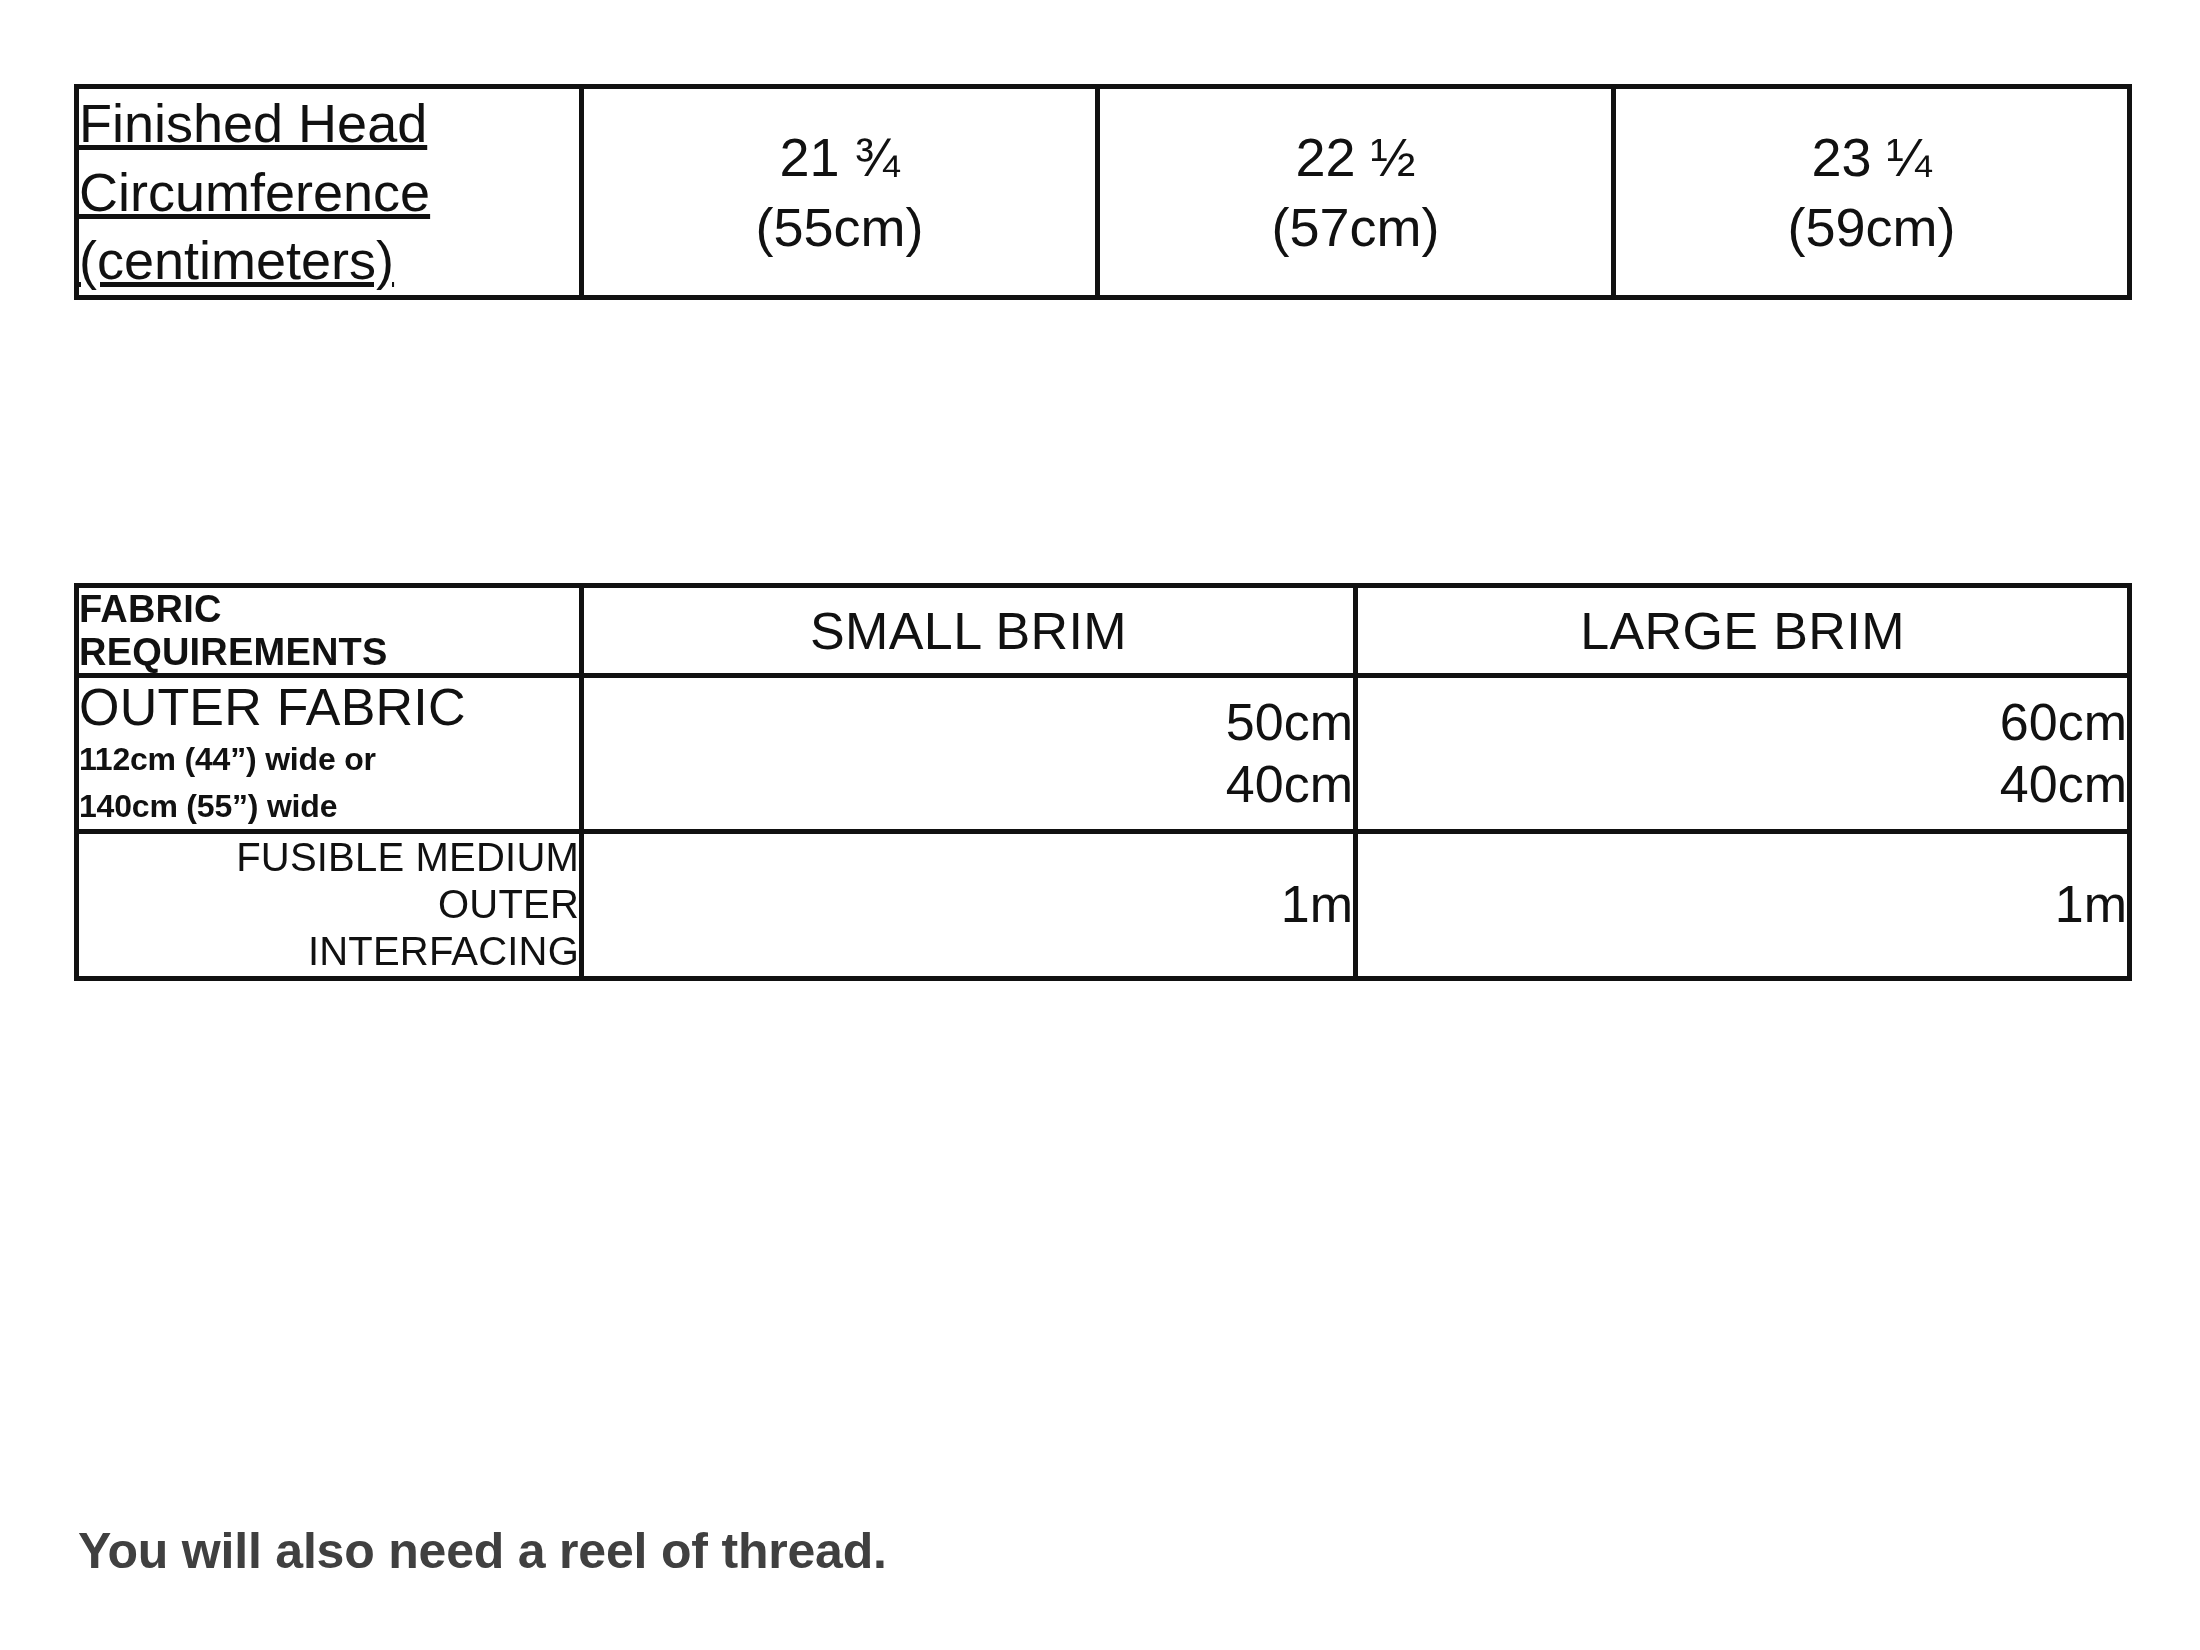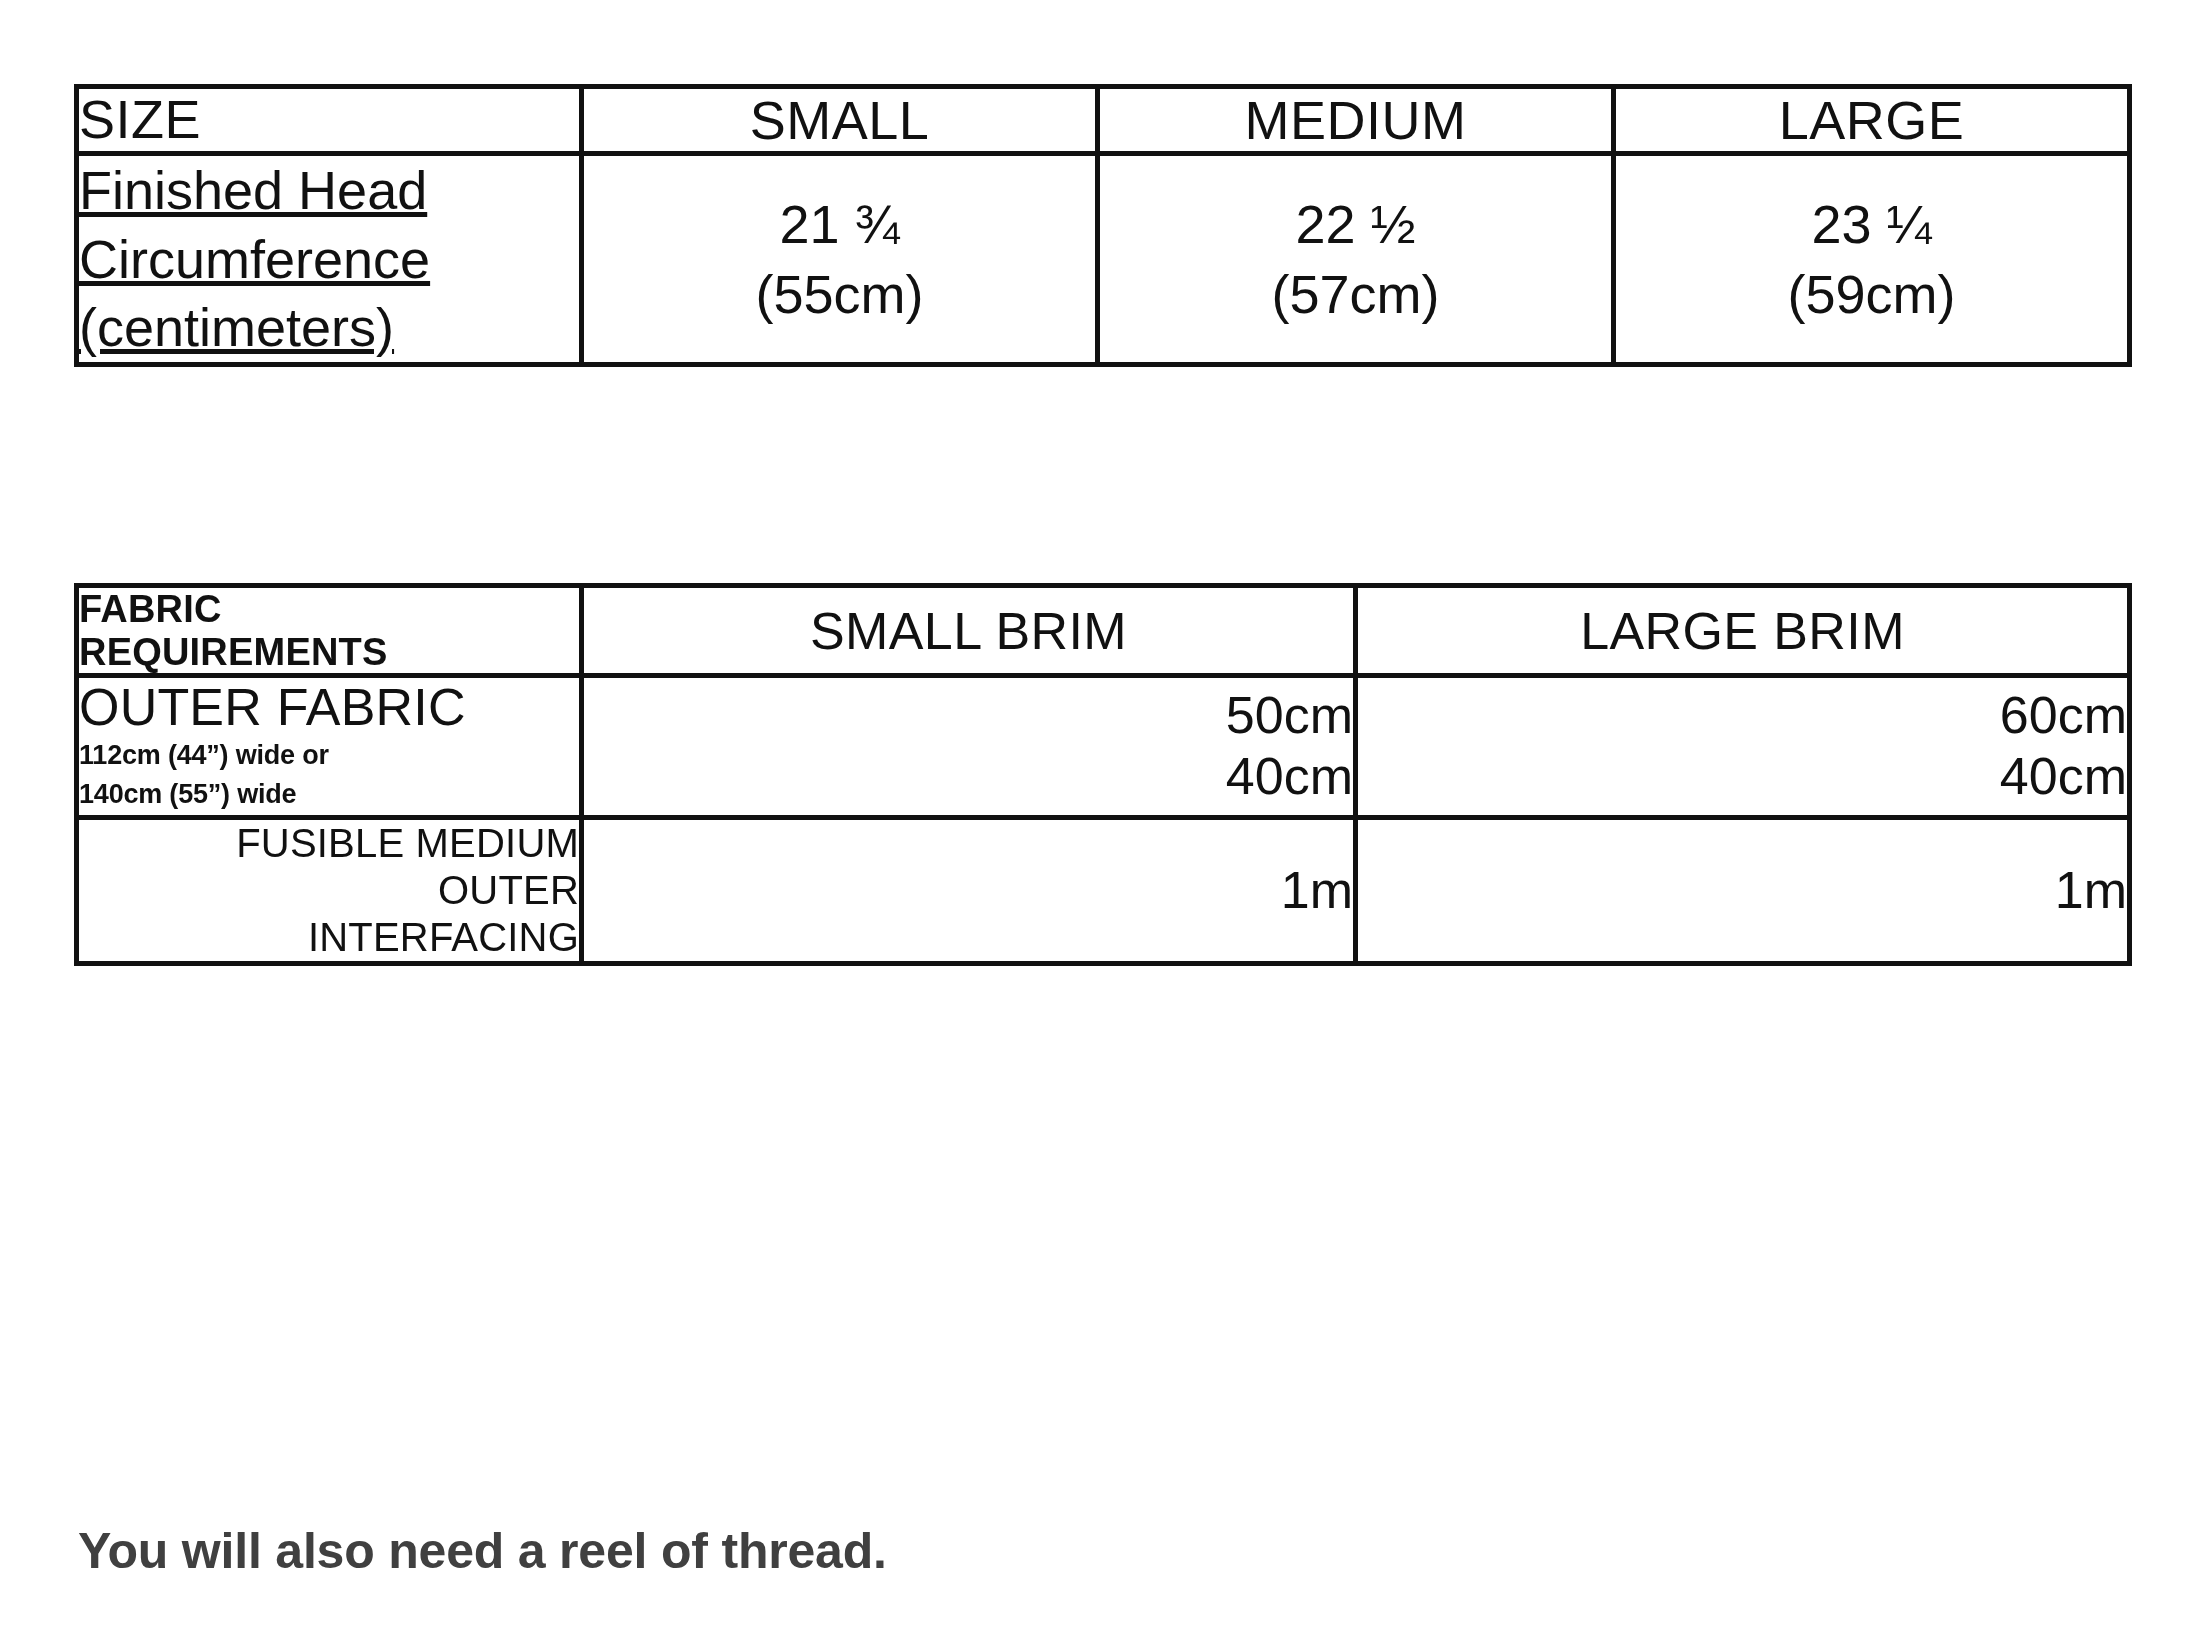--- a/index.html
+++ b/index.html
@@ -108,21 +108,21 @@
     padding: 14px 16px 18px 18px;
   }
   .fabric-cell-label .title {
     font-size: 52px;
     font-weight: 400;
     line-height: 1.12;
     letter-spacing: 0.2px;
     display: block;
   }
   .fabric-cell-label .sub {
-    font-size: 27px;
+    font-size: 32px;
     font-weight: 700;
     line-height: 1.45;
     display: block;
     letter-spacing: -0.2px;
   }
   .fabric-cell-label .multi {
     font-size: 40px;
     font-weight: 400;
     line-height: 1.18;
     display: block;
@@ -157,26 +157,20 @@
 
   <table class="size-table">
     <colgroup>
       <col class="col-label">
       <col class="col-val">
       <col class="col-val">
       <col class="col-val">
     </colgroup>
     <tbody>
       <tr>
-        <td class="size-header-label">SIZE</td>
-        <td class="size-header-val">SMALL</td>
-        <td class="size-header-val">MEDIUM</td>
-        <td class="size-header-val">LARGE</td>
-      </tr>
-      <tr>
         <td class="size-row-label">Finished Head Circumference (centimeters)</td>
         <td class="size-row-val">
           <span>21 ¾</span>
           <span class="line2">(55cm)</span>
         </td>
         <td class="size-row-val">
           <span>22 ½</span>
           <span class="line2">(57cm)</span>
         </td>
         <td class="size-row-val">

